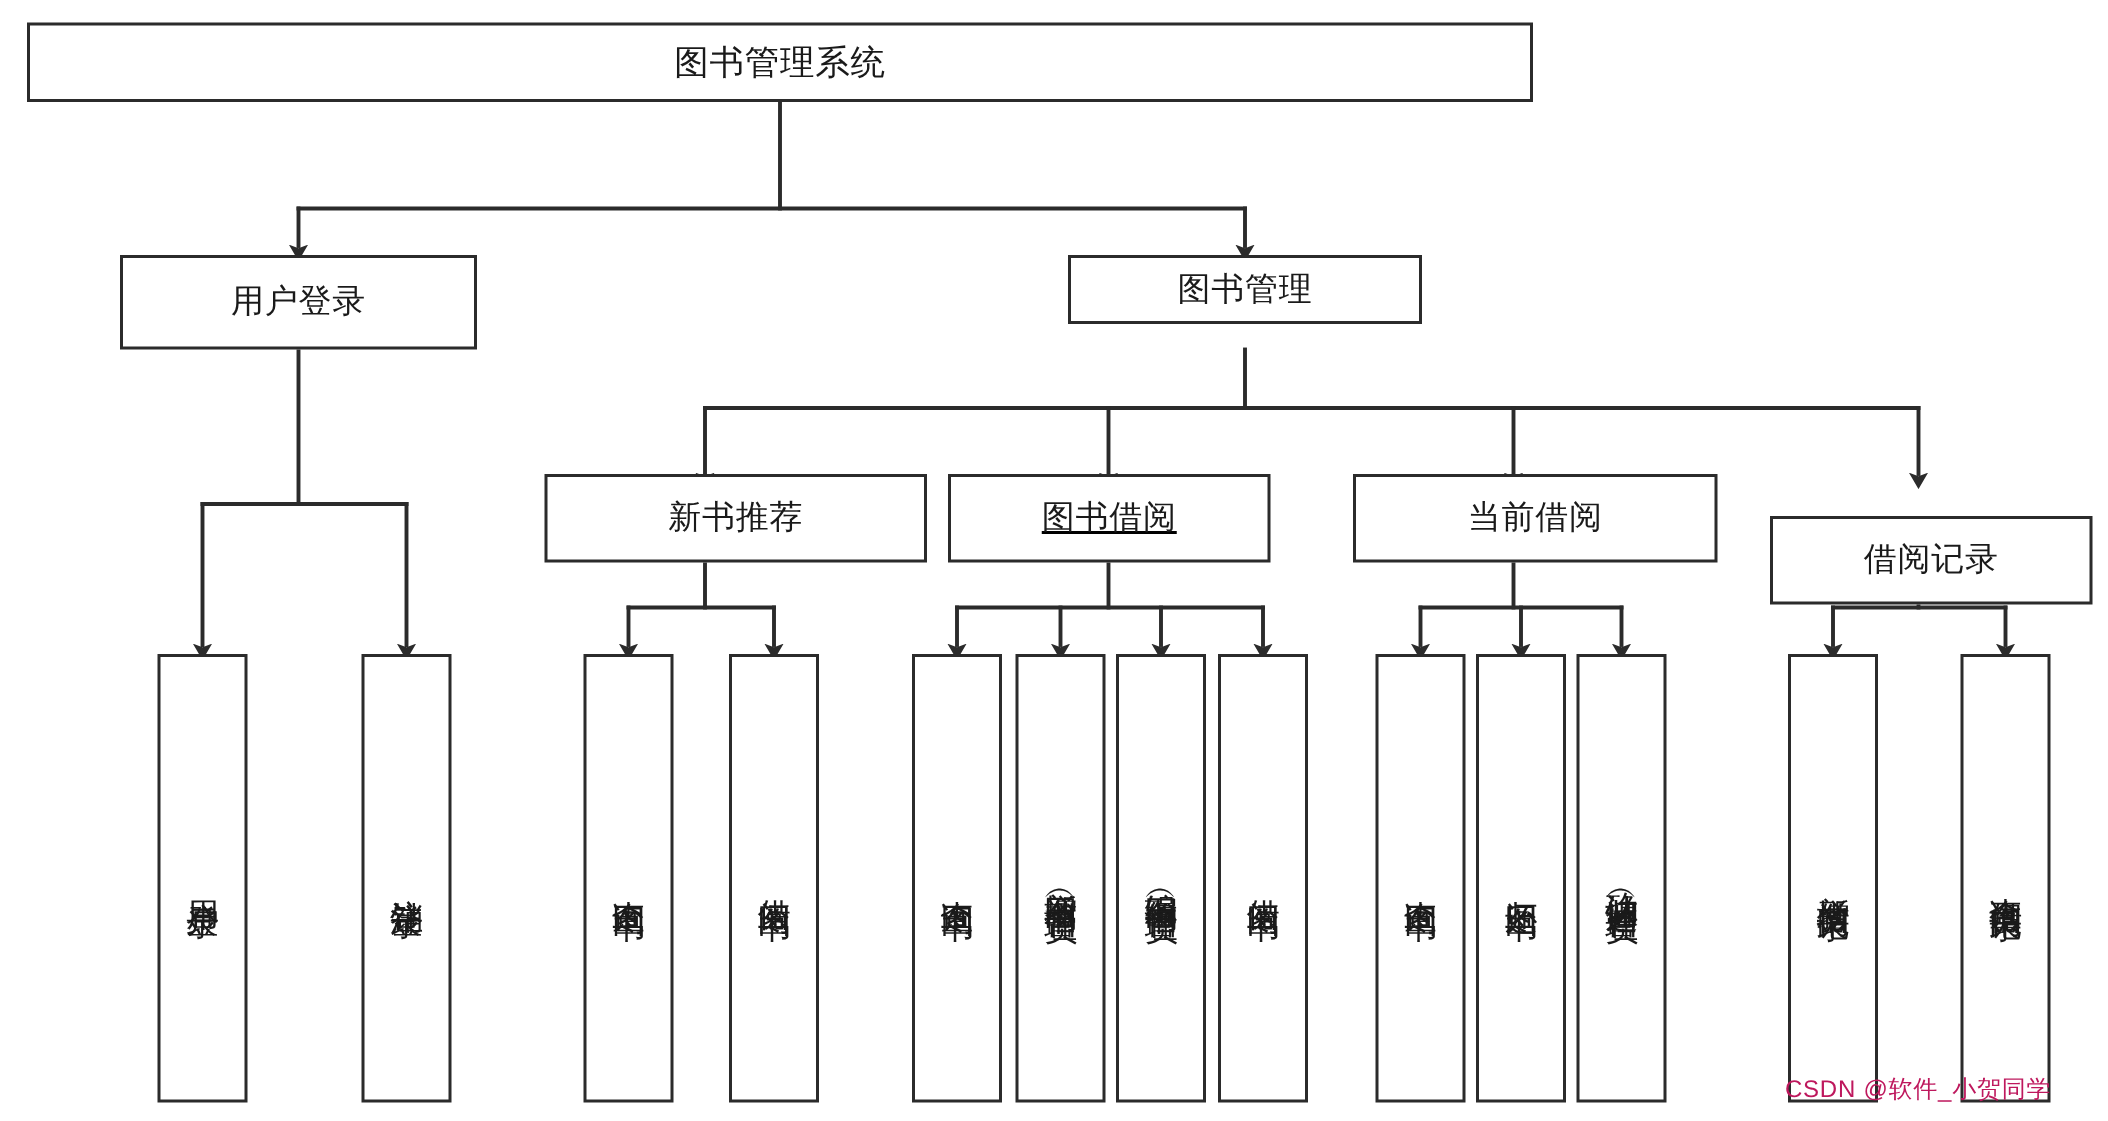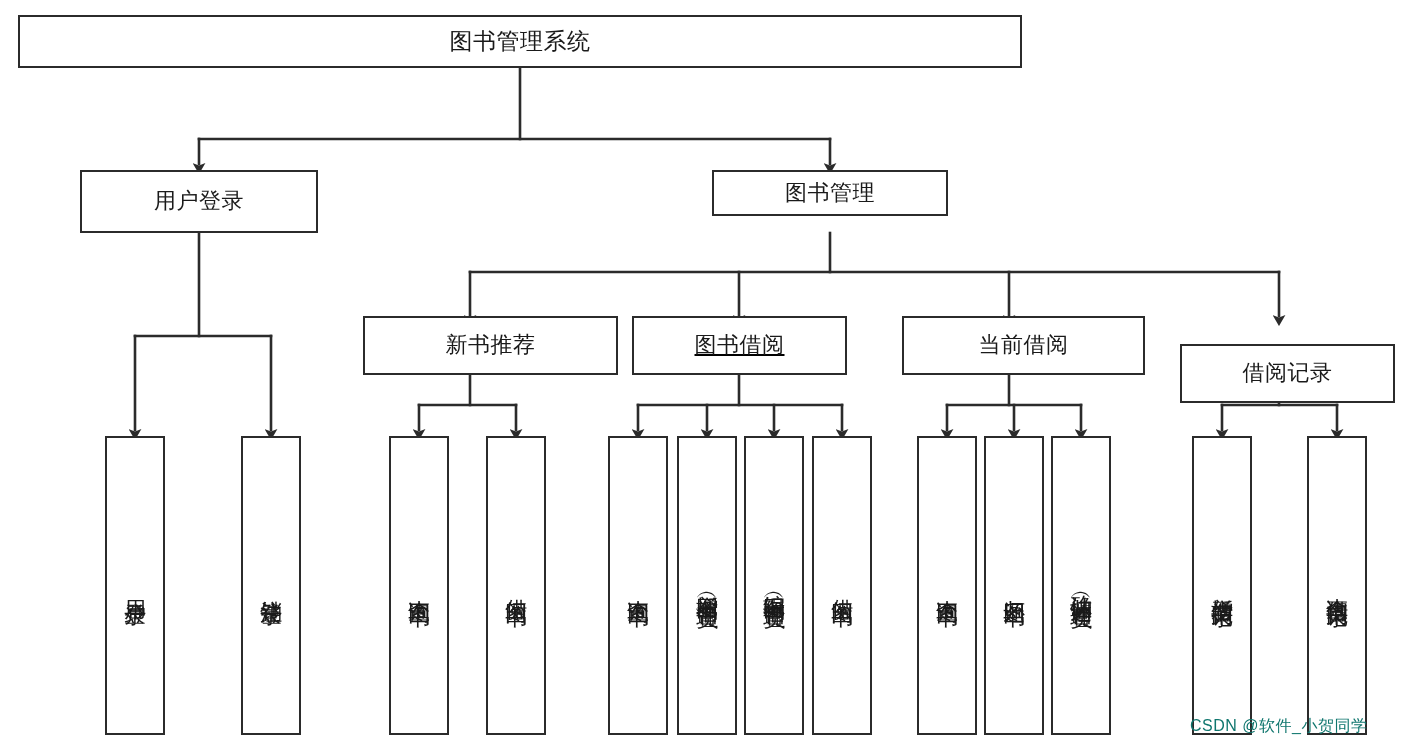--- a/index.html
+++ b/index.html
@@ -57,21 +57,21 @@
   .node.vert .label {
     writing-mode: vertical-rl;
     text-orientation: upright;
     font-size: 22px;
     line-height: 1.2;
     letter-spacing: 2px;
     max-height: 100%;
   }
   .watermark {
     position: absolute;
-    color: #0f766e;
+    color: #be185d;
     font-size: 16px;
     letter-spacing: 0.5px;
     white-space: nowrap;
     user-select: none;
   }
 </style>
 </head>
 <body>
 
 <div id="canvas">

